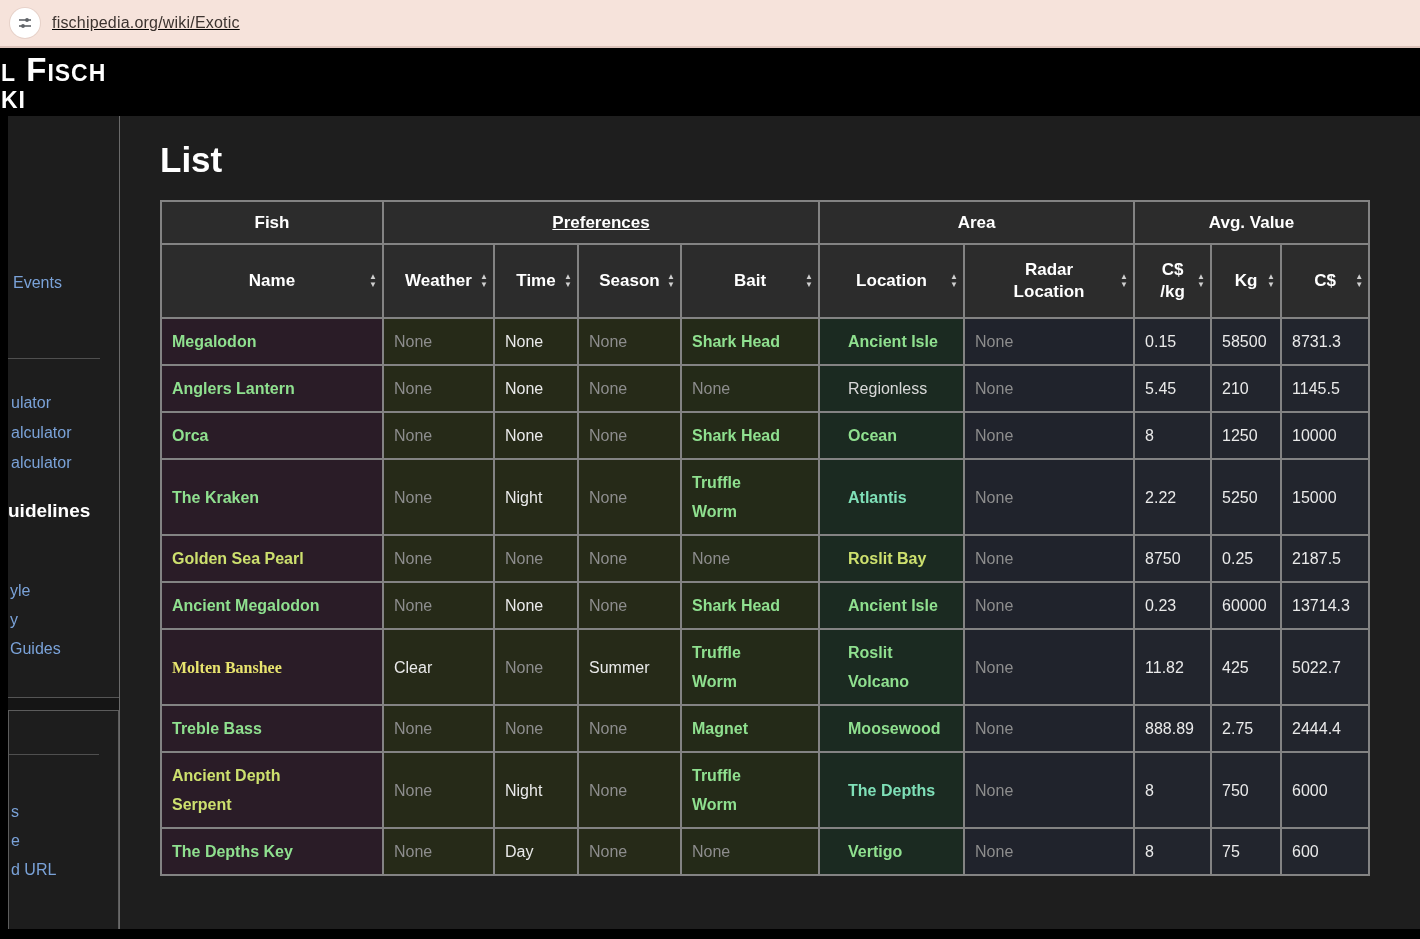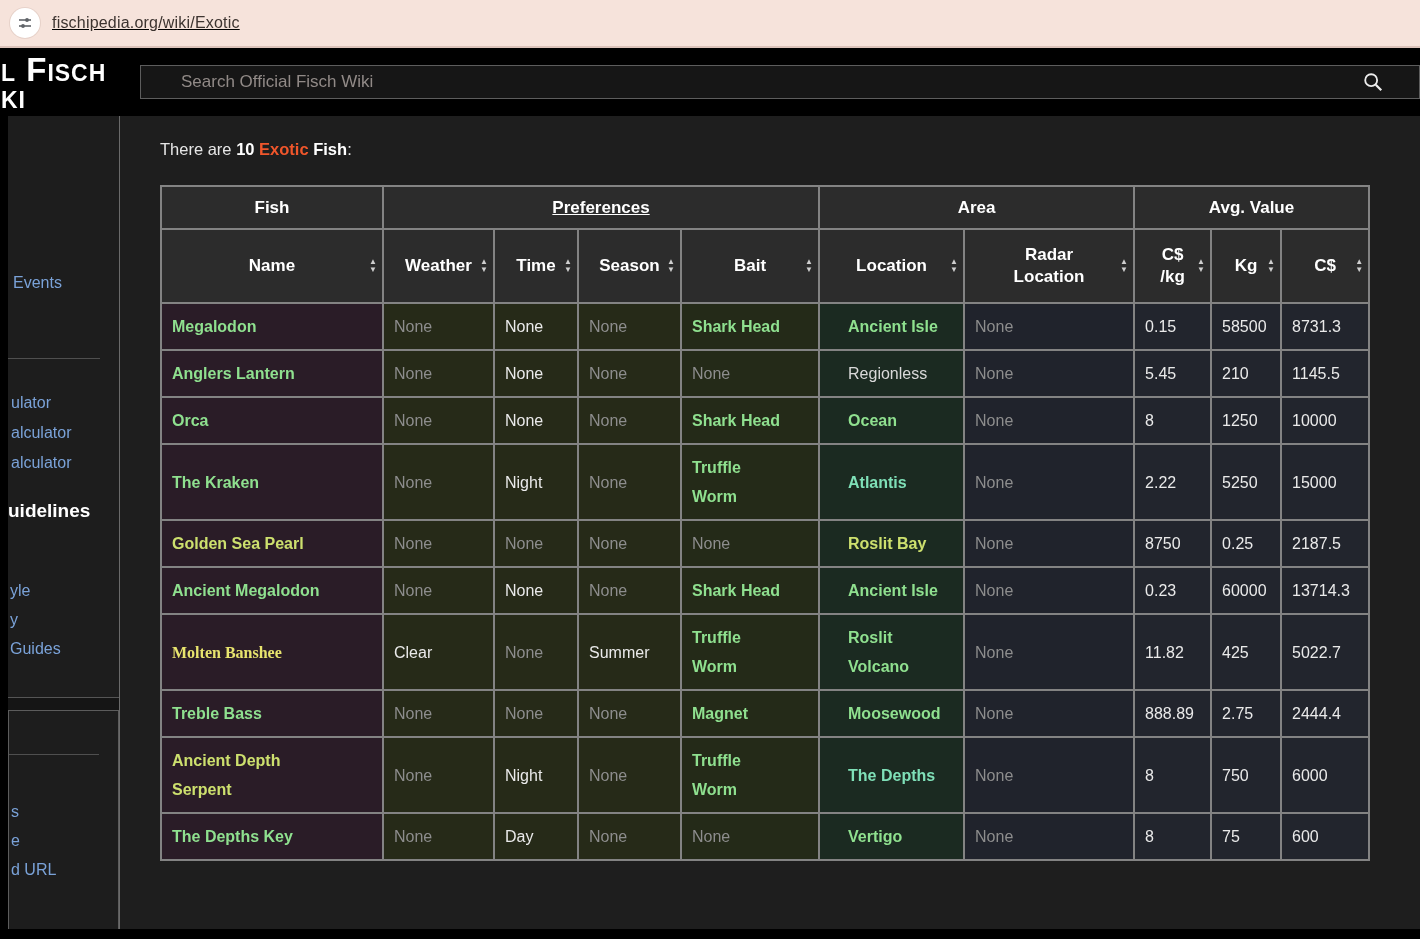--- a/index.html
+++ b/index.html
@@ -103,29 +103,20 @@
       <circle cx="6" cy="11" r="1.9" fill="#5f6368"></circle>
     </svg>
   </div>
   <span class="url-text">fischipedia.org/wiki/Exotic</span>
 </div>
 
 <div class="appheader">
   <div class="logo">
     <div>l Fisch</div>
     <div>ki</div>
-  </div>
-  <div class="searchwrap">
-    <input class="search-input" type="text" placeholder="Search Official Fisch Wiki" style="">
-    <span class="search-icon">
-      <svg width="22" height="22" viewBox="0 0 24 24">
-        <circle cx="10" cy="10" r="6.5" fill="none" stroke="#ececec" stroke-width="2"></circle>
-        <line x1="15" y1="15" x2="21" y2="21" stroke="#ececec" stroke-width="2.5"></line>
-      </svg>
-    </span>
   </div>
 </div>
 
 <div class="contentrow">
   <div class="leftstrip"></div>
 
   <div class="sidebar">
     <div class="panel1">
       <div class="sb-g1">
           <div class="sb-link">Events</div>
@@ -147,21 +138,21 @@
       <div class="sb2-div"></div>
       <div class="sb-g4">
           <div class="sb-link">s</div>
           <div class="sb-link">e</div>
           <div class="sb-link">d URL</div>
         </div>
     </div>
   </div>
 
   <div class="main">
-    <div class="intro"><span class="seg-plain">There are </span><span class="seg-bold">10</span><span class="seg-plain"> </span><span class="seg-exotic">Exotic</span><span class="seg-plain"> </span><span class="seg-bold">Fish</span><span class="seg-plain">:</span></div>
+    <h1 class="page-title">List</h1>
 
     <table>
       <colgroup>
         <col style="width:222px">
           <col style="width:111px">
           <col style="width:84px">
         <col style="width:103px">
           <col style="width:138px">
           <col style="width:145px">
         <col style="width:170px">

